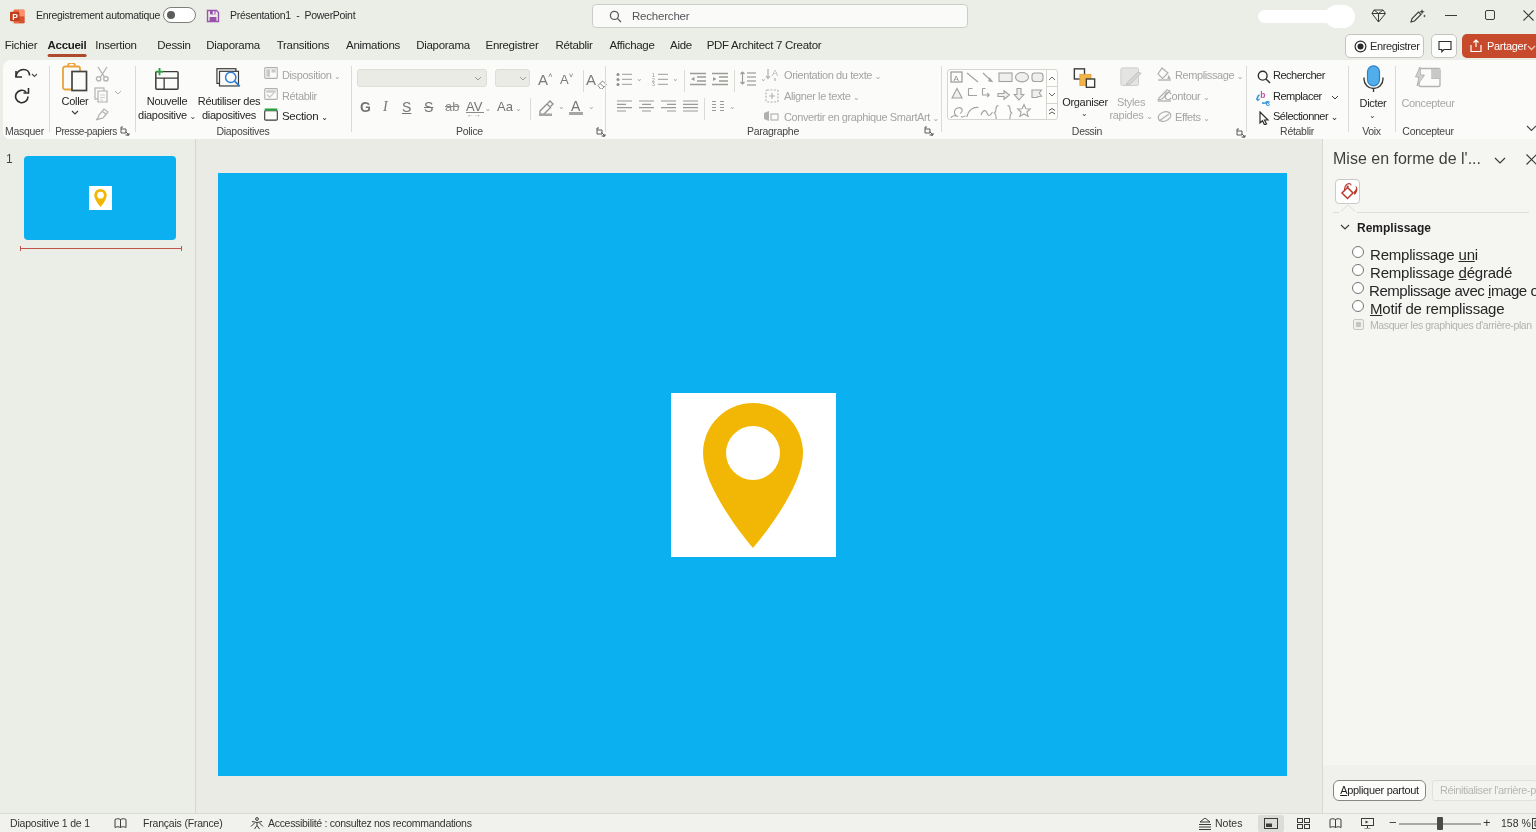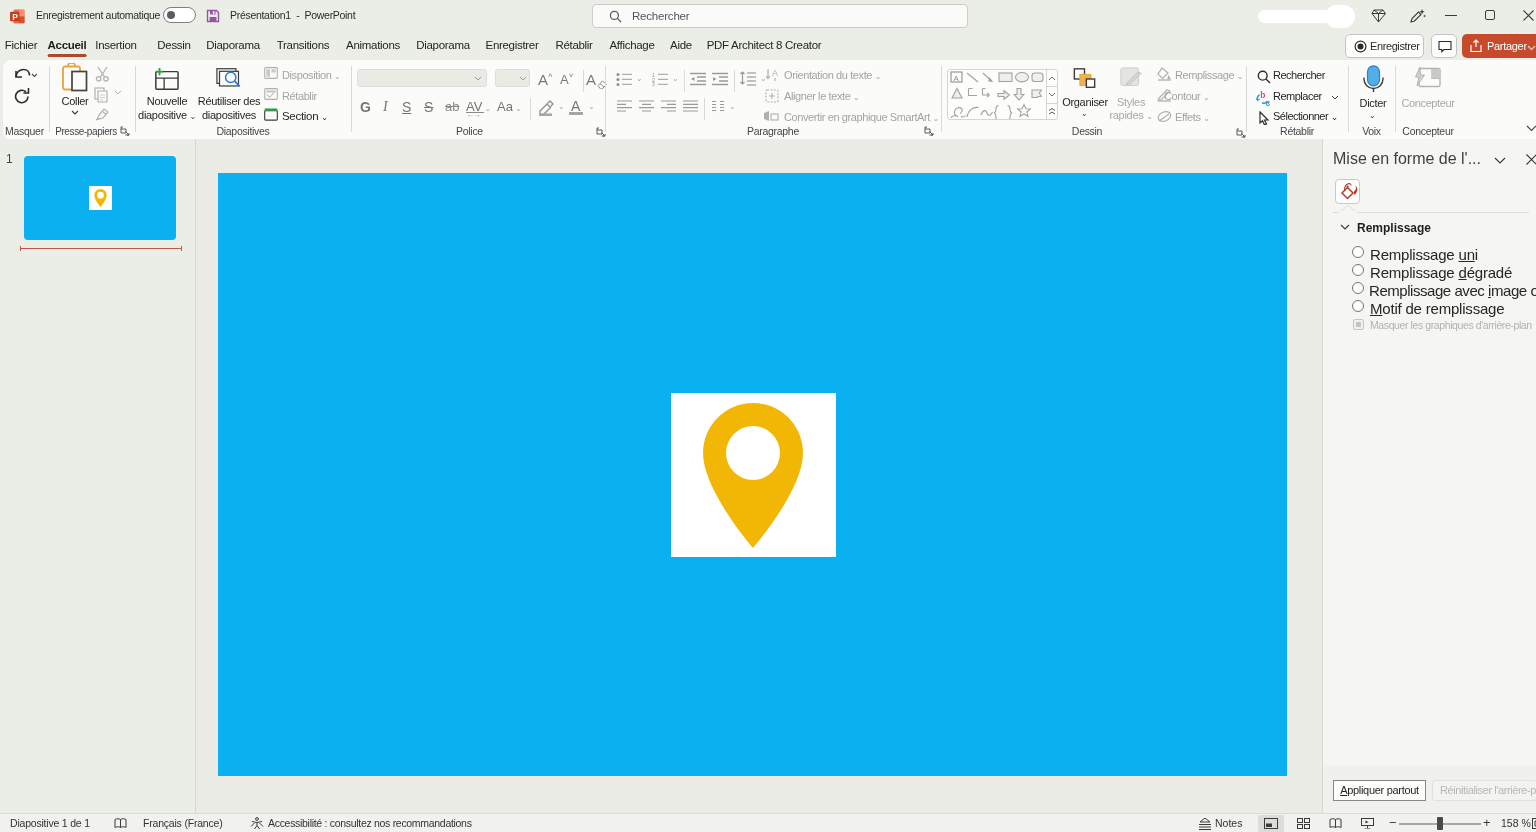--- a/index.html
+++ b/index.html
@@ -95,21 +95,21 @@
     <div class="tab" style="left:116px">Insertion</div>
     <div class="tab" style="left:174px">Dessin</div>
     <div class="tab" style="left:233px">Diaporama</div>
     <div class="tab" style="left:303px">Transitions</div>
     <div class="tab" style="left:373px">Animations</div>
     <div class="tab" style="left:443px">Diaporama</div>
     <div class="tab" style="left:512px">Enregistrer</div>
     <div class="tab" style="left:574px">Rétablir</div>
     <div class="tab" style="left:632px">Affichage</div>
     <div class="tab" style="left:681px">Aide</div>
-    <div class="tab" style="left:764px">PDF Architect 8 Creator</div>
+    <div class="tab" style="left:764px">PDF Architect 7 Creator</div>
 
     <div class="abs" style="left:1345px;top:2px;width:79px;height:24px;background:#fdfdfc;border:1px solid #c4c4c2;border-radius:5px">
       <svg class="abs" style="left:8px;top:5px" width="13" height="13" viewBox="0 0 13 13">
           <circle cx="6.5" cy="6.5" r="5.4" fill="none" stroke="#2b2b2b" stroke-width="1.2"></circle>
           <circle cx="6.5" cy="6.5" r="3" fill="#2b2b2b"></circle>
         </svg>
       <div class="abs" style="left:24px;top:5px;font-size:11px;letter-spacing:-0.4px;color:#2b2b2b">Enregistrer</div>
     </div>
     <div class="abs" style="left:1431px;top:2px;width:26px;height:24px;background:#fdfdfc;border:1px solid #c4c4c2;border-radius:5px">
       <svg class="abs" style="left:6px;top:5px" width="14" height="13" viewBox="0 0 14 13">
@@ -499,21 +499,21 @@
       <div class="radio" style="left:29px;top:143px"></div>
         <div class="rlabel" style="left:46px;top:143px;letter-spacing:-0.45px">Remplissage avec <u>i</u>mage ou texture</div>
       <div class="radio" style="left:29px;top:161px"></div>
         <div class="rlabel" style="left:47px;top:161px"><u>M</u>otif de remplissage</div>
       <div class="abs" style="left:30px;top:180px;width:11px;height:11px;border:1px solid #c5c5c3;border-radius:2px;background:#f0f0ee">
           <div class="abs" style="left:2px;top:2px;width:5px;height:5px;background:#c5c5c3;border-radius:1px"></div>
         </div>
       <div class="rlabel" style="left:47px;top:180px;color:#b2b2b0;font-size:10.5px;letter-spacing:-0.4px">Masquer les graphiques d'arrière-plan</div>
 
       <div class="abs" style="left:0px;top:626px;width:214px;height:48px;background:#f0f0ed"></div>
-      <div class="abs" style="left:10px;top:641px;width:93px;height:21px;background:#fdfdfc;border:1px solid #868684;border-radius:0;text-align:center;line-height:19px;font-size:11px;letter-spacing:-0.3px;color:#1f1f1f"><u>A</u>ppliquer partout</div>
+      <div class="abs" style="left:10px;top:641px;width:93px;height:21px;background:#fdfdfc;border:1px solid #868684;border-radius:6px;text-align:center;line-height:19px;font-size:11px;letter-spacing:-0.3px;color:#1f1f1f"><u>A</u>ppliquer partout</div>
       <div class="abs" style="left:109px;top:641px;width:105px;height:21px;background:#f3f3f0;border:1px solid #e0e0dd;border-radius:3px;text-align:left;padding-left:7px;line-height:19px;font-size:11px;letter-spacing:-0.4px;color:#b6b6b4;overflow:hidden;white-space:nowrap">Réinitialiser l'arrière-pla</div>
     </div>
   </div>
   <div id="statusbar">
     <div class="sb" style="left:10px;font-size:10.5px;letter-spacing:-0.2px">Diapositive 1 de 1</div>
     <svg class="abs" style="left:114px;top:4px" width="13" height="11" viewBox="0 0 13 11">
         <path d="M6.5 1.5C5 0.5 2.5 0.5 1 1.5v8c1.5-1 4-1 5.5 0 1.5-1 4-1 5.5 0v-8c-1.5-1-4-1-5.5 0zM6.5 1.5v8" fill="none" stroke="#3b3b39" stroke-width="1"></path>
       </svg>
     <div class="sb" style="left:143px;font-size:10.5px;letter-spacing:-0.2px">Français (France)</div>
     <svg class="abs" style="left:250px;top:3px" width="14" height="13" viewBox="0 0 14 13">

